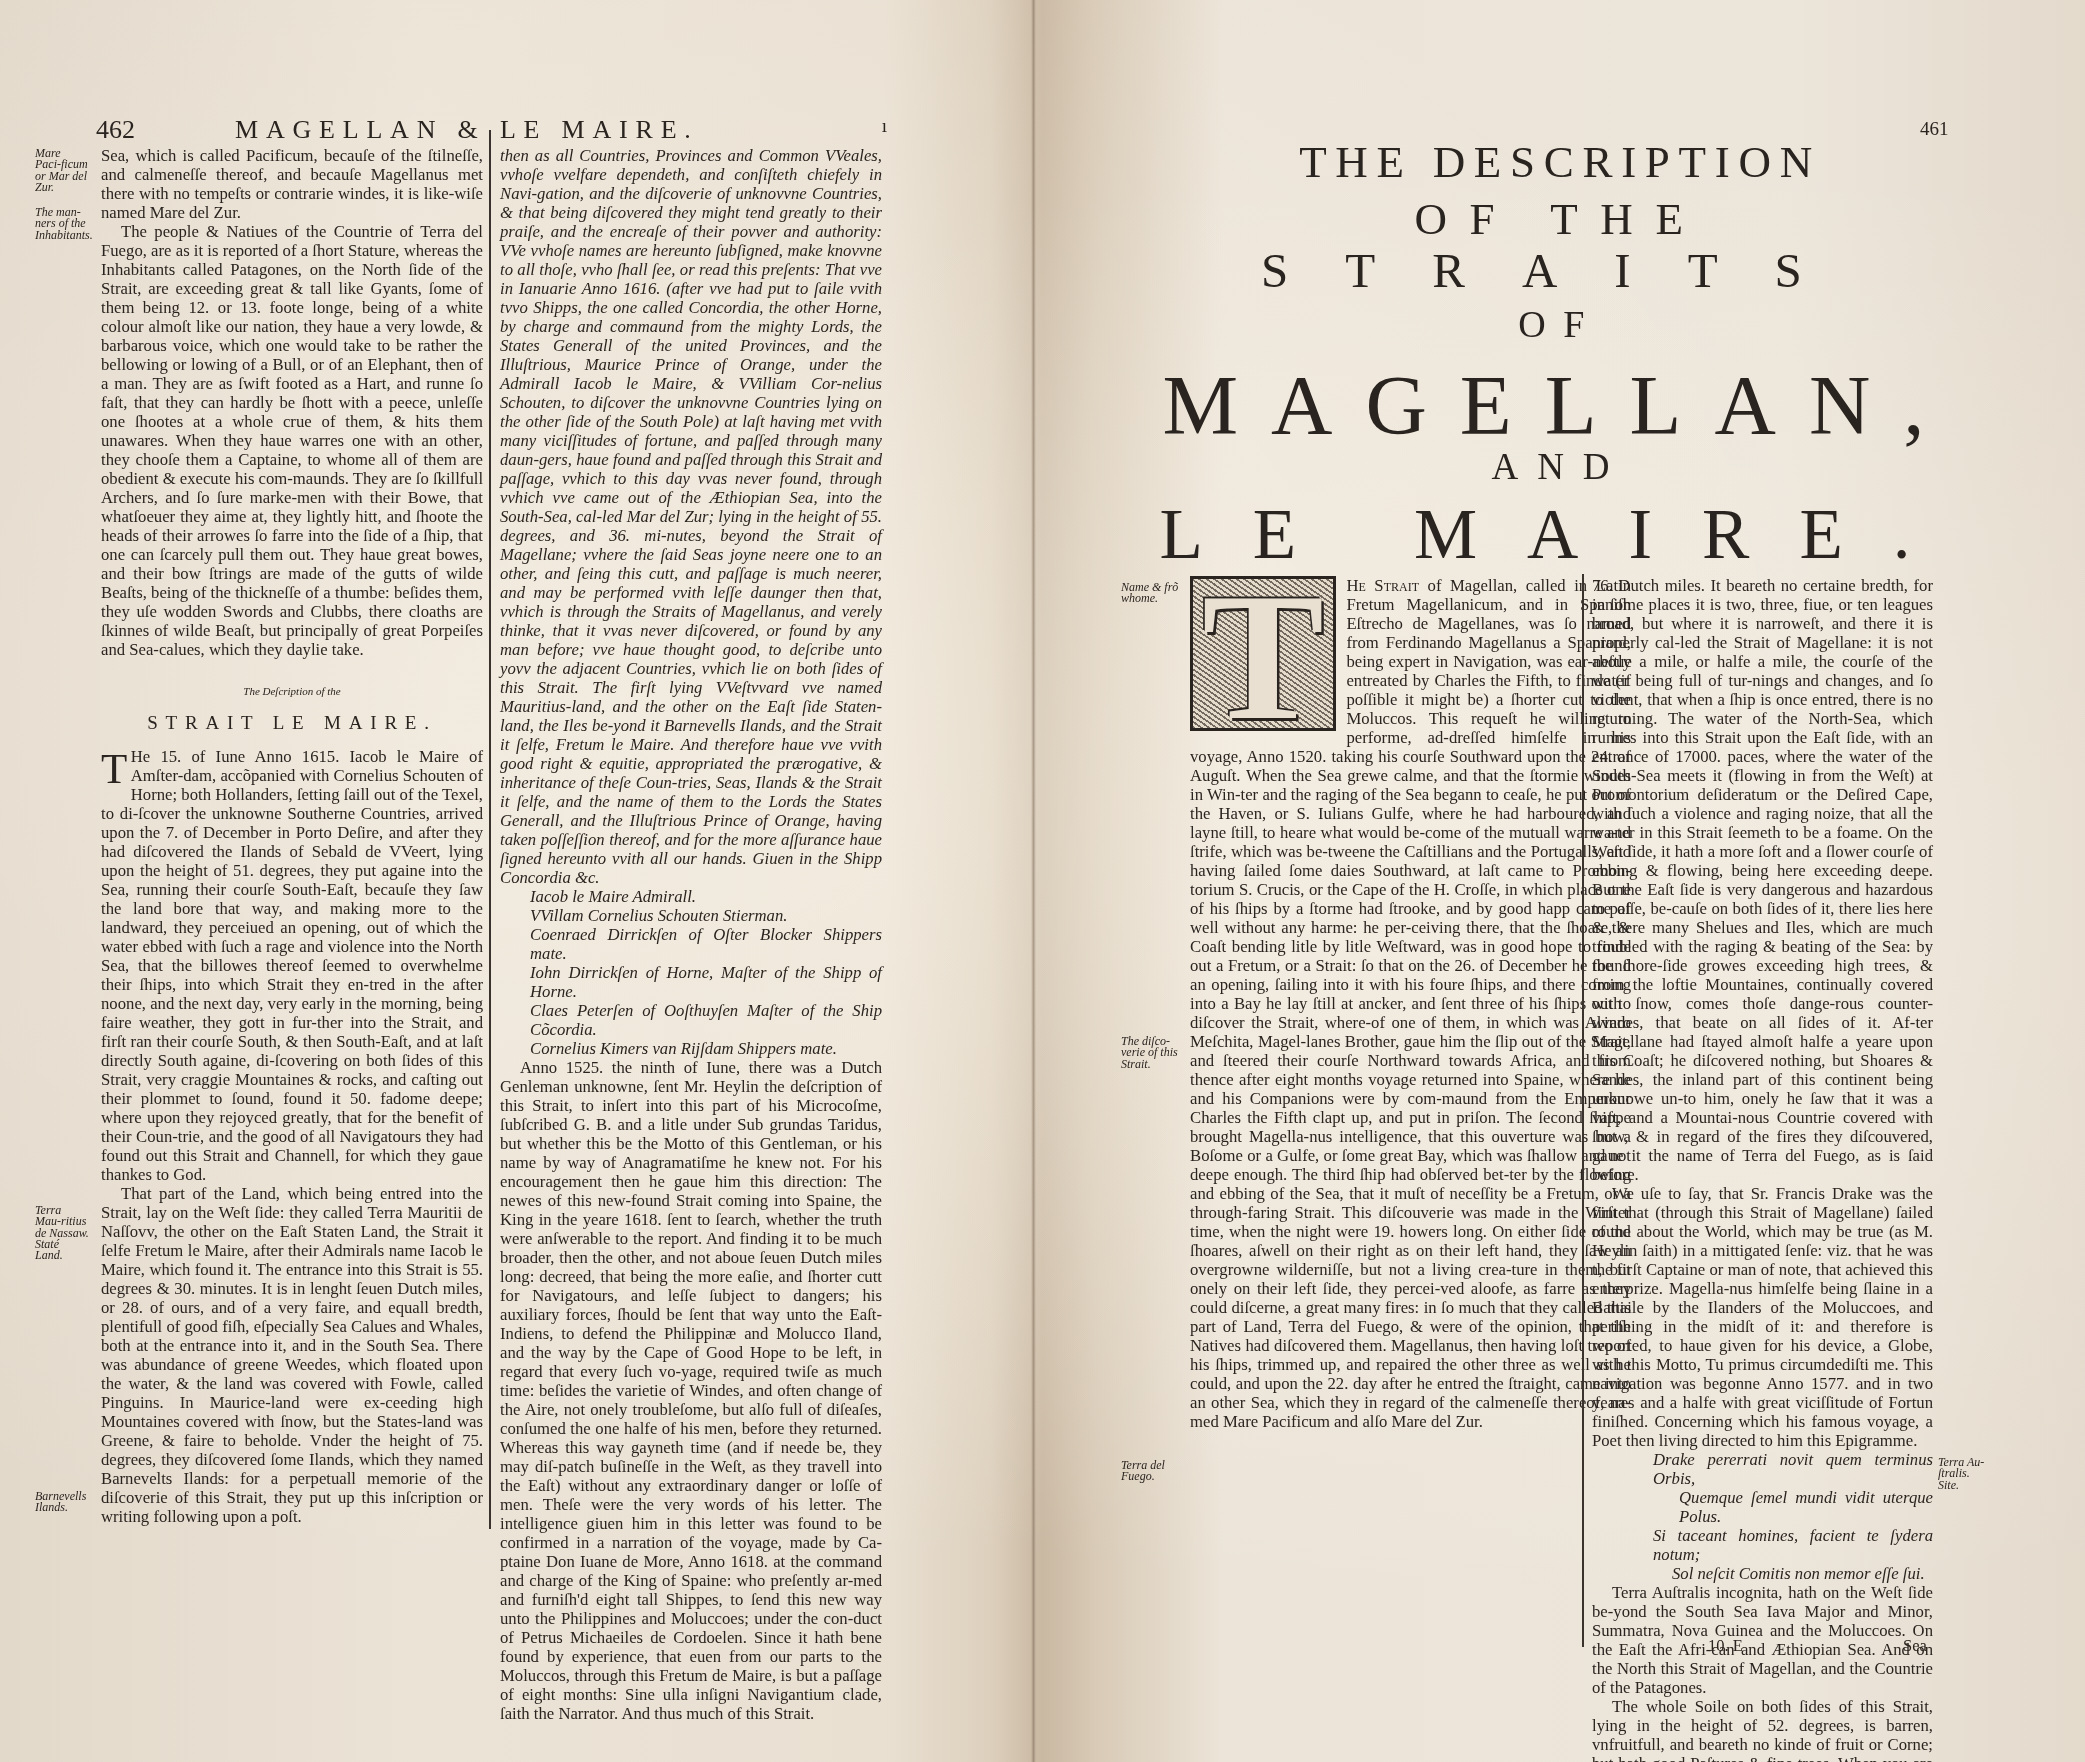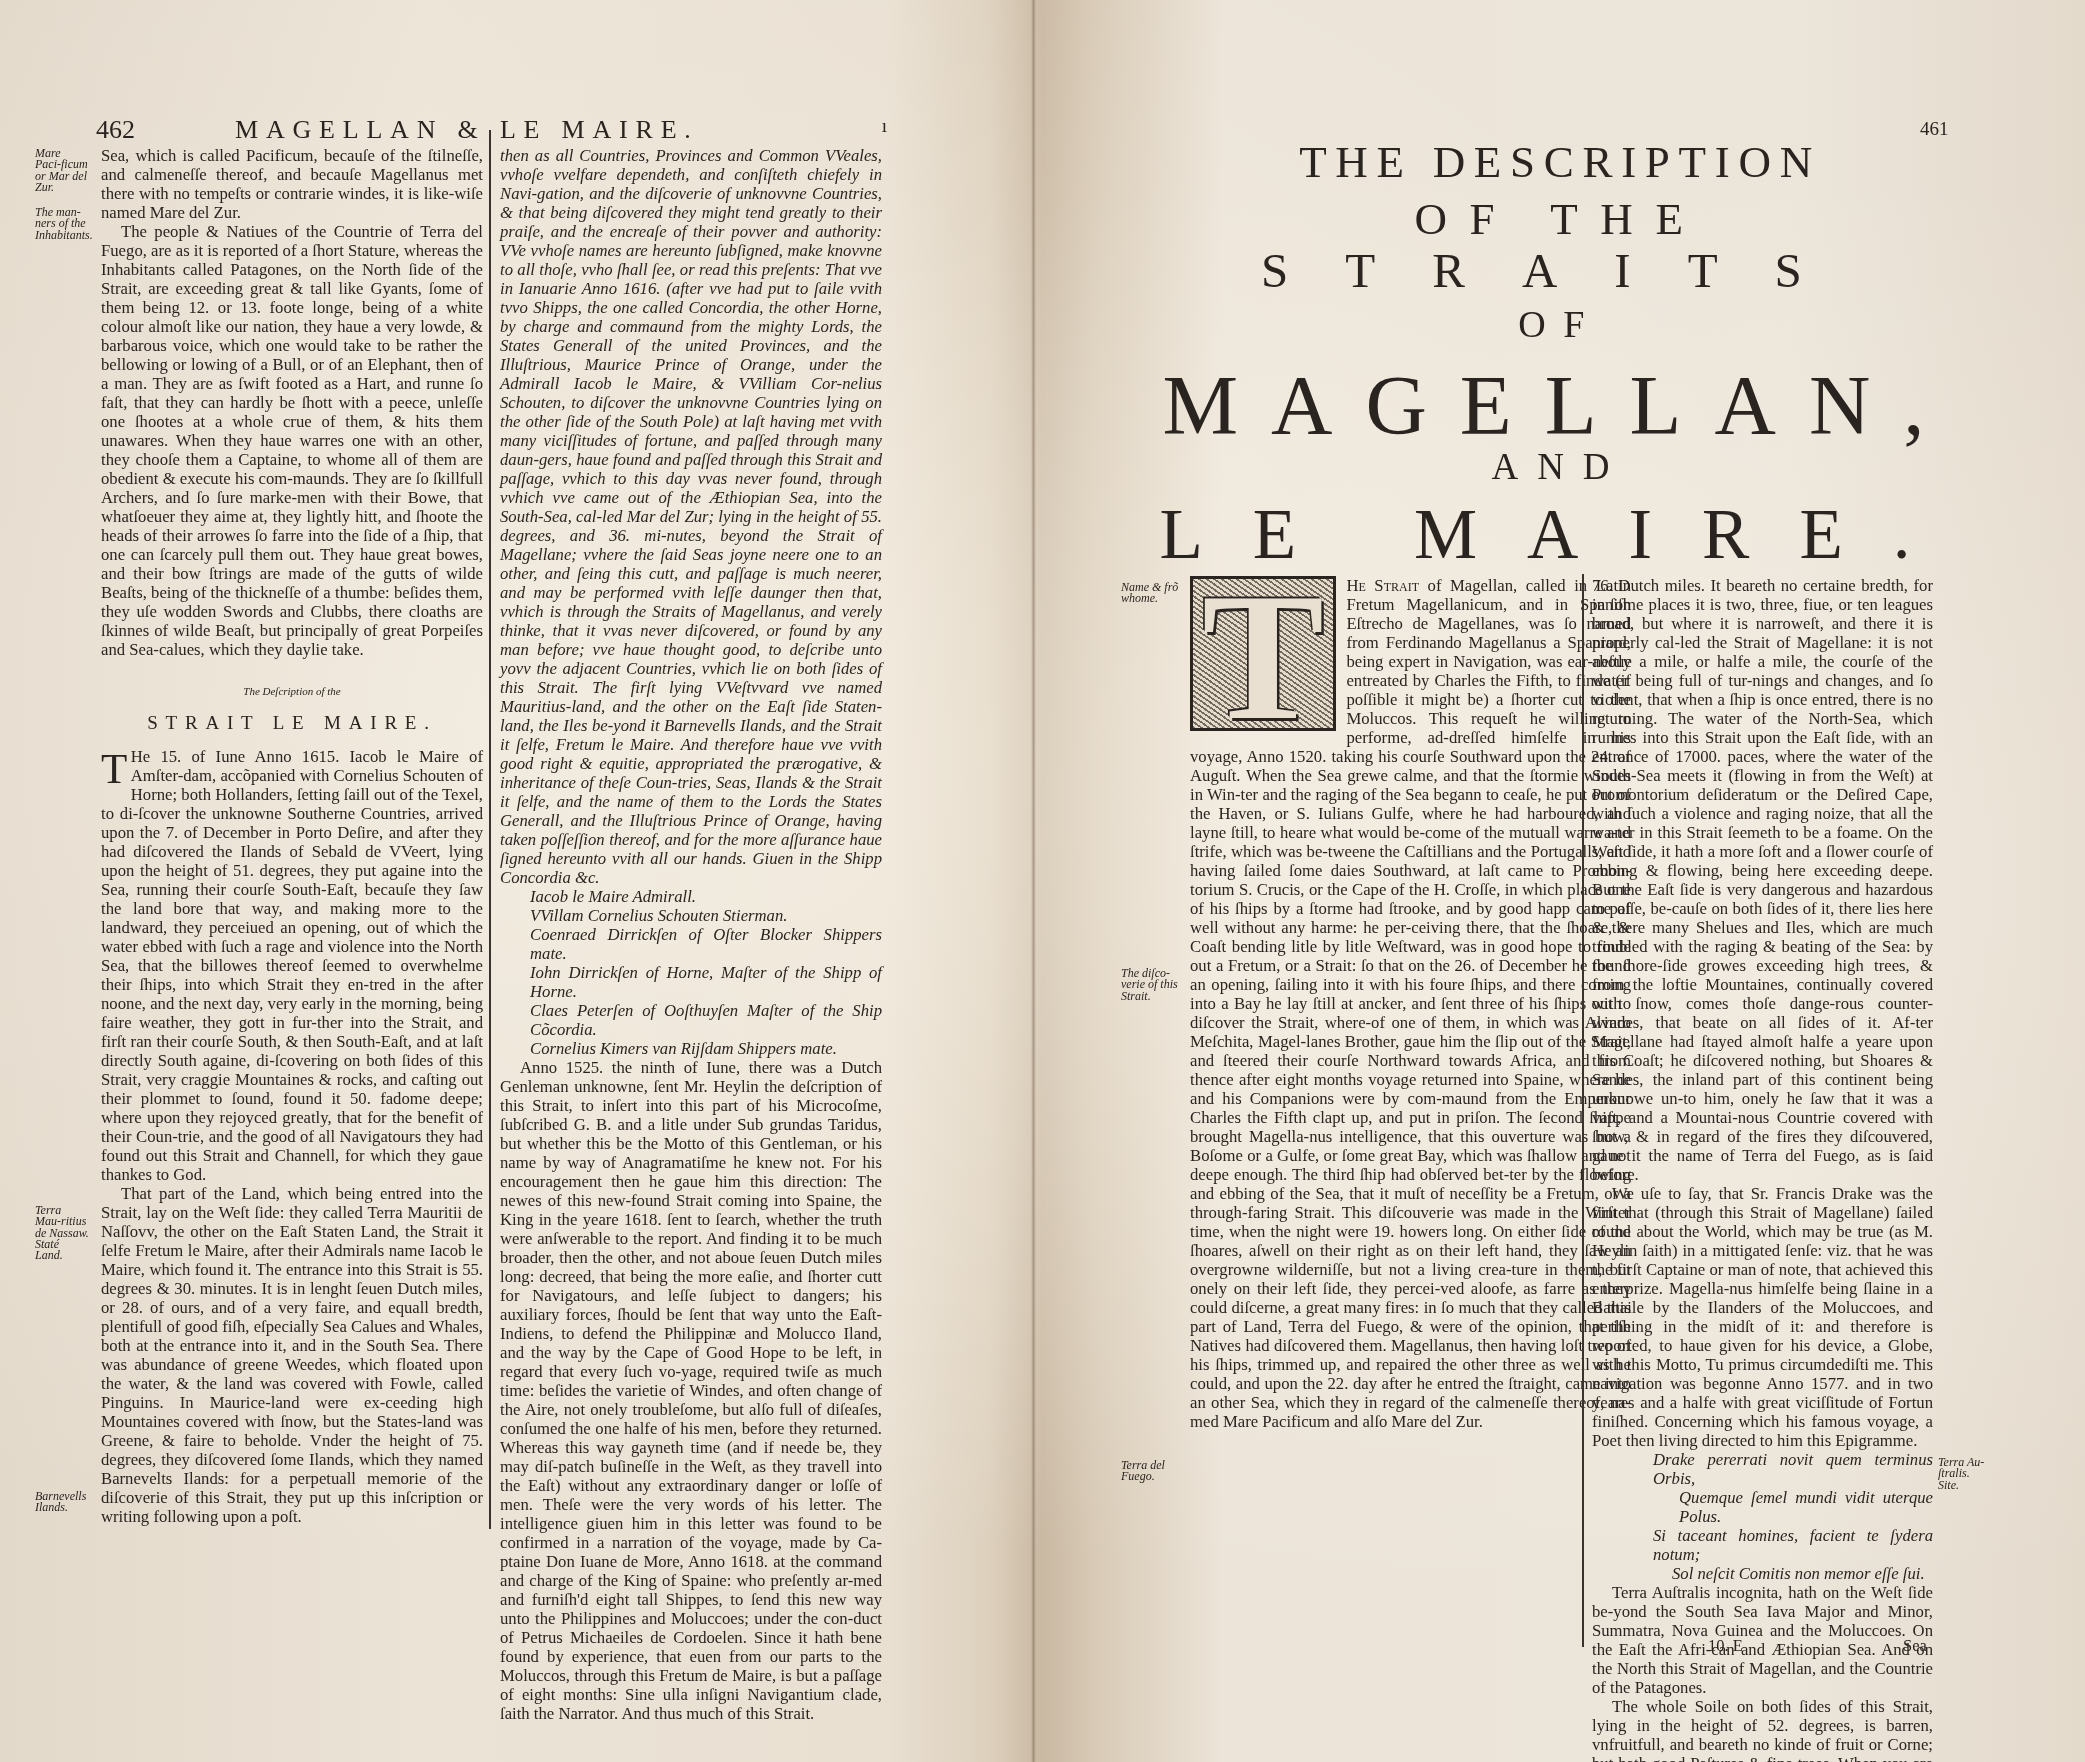--- a/index.html
+++ b/index.html
@@ -136,21 +136,21 @@
       <div class="t-line t1">THE DESCRIPTION</div>
       <div class="t-line t2">OF THE</div>
       <div class="t-line t3">STRAITS</div>
       <div class="t-line t4">OF</div>
       <div class="t-line t5">MAGELLAN,</div>
       <div class="t-line t6">AND</div>
       <div class="t-line t7">LE MAIRE.</div>
     </div>
 
     <div class="margin-note" style="left:87px;top:582px;width:61px;">Name &amp; frõ whome.</div>
-    <div class="margin-note" style="left:87px;top:968px;width:61px;">The diſco-verie of this Strait.</div>
+    <div class="margin-note" style="left:87px;top:1036px;width:61px;">The diſco-verie of this Strait.</div>
     <div class="margin-note" style="left:87px;top:1460px;width:61px;">Terra del Fuego.</div>
     <div class="margin-note" style="left:904px;top:1457px;width:52px;">Terra Au-ſtralis. Site.</div>
 
     <div class="col col-r1" style="left:156px;width:441px;">
       <p class="noind first-line">
         <span class="dropcap-box">
           <span class="cap">T</span>
         </span>
         <span class="smallcaps">He Strait</span><span> of Magellan, called in Latin Fretum Magellanicum, and in Spaniſh Eſtrecho de Magellanes, was ſo named from Ferdinando Magellanus a Spaniard, being expert in Navigation, was ear-neſtly entreated by Charles the Fifth, to finde (if poſſible it might be) a ſhorter cut to the Moluccos. This requeſt he willing to performe, ad-dreſſed himſelfe in his voyage, Anno 1520. taking his courſe Southward upon the 24. of Auguſt. When the Sea grewe calme, and that the ſtormie windes in Win-ter and the raging of the Sea begann to ceaſe, he put out of the Haven, or S. Iulians Gulfe, where he had harboured, and layne ſtill, to heare what would be-come of the mutuall warre and ſtrife, which was be-tweene the Caſtillians and the Portugalls, and having ſailed ſome daies Southward, at laſt came to Promon-torium S. Crucis, or the Cape of the H. Croſſe, in which place one of his ſhips by a ſtorme had ſtrooke, and by good happ came of well without any harme: he per-ceiving there, that the ſhoare, &amp; Coaſt bending litle by litle Weſtward, was in good hope to finde out a Fretum, or a Strait: ſo that on the 26. of December he found an opening, ſailing into it with his foure ſhips, and there coming into a Bay he lay ſtill at ancker, and ſent three of his ſhips out to diſcover the Strait, where-of one of them, in which was Alvaro Meſchita, Magel-lanes Brother, gaue him the ſlip out of the Strait, and ſteered their courſe Northward towards Africa, and from thence after eight months voyage returned into Spaine, where he and his Companions were by com-maund from the Emperour Charles the Fifth clapt up, and put in priſon. The ſecond ſhippe brought Magella-nus intelligence, that this ouverture was but a Boſome or a Gulfe, or ſome great Bay, which was ſhallow and not deepe enough. The third ſhip had obſerved bet-ter by the flowing and ebbing of the Sea, that it muſt of neceſſity be a Fretum, or a through-faring Strait. This diſcouverie was made in the Winter time, when the night were 19. howers long. On either ſide of the ſhoares, aſwell on their right as on their left hand, they ſaw an overgrowne wilderniſſe, but not a living crea-ture in them, but onely on their left ſide, they percei-ved aloofe, as farre as they could diſcerne, a great many fires: in ſo much that they called this part of Land, Terra del Fuego, &amp; were of the opinion, that the Natives had diſcovered them. Magellanus, then having loſt two of his ſhips, trimmed up, and repaired the other three as well as he could, and upon the 22. day after he entred the ſtraight, came into an other Sea, which they in regard of the calmeneſſe thereof, na-med Mare Pacificum and alſo Mare del Zur.</span>
       </p>

